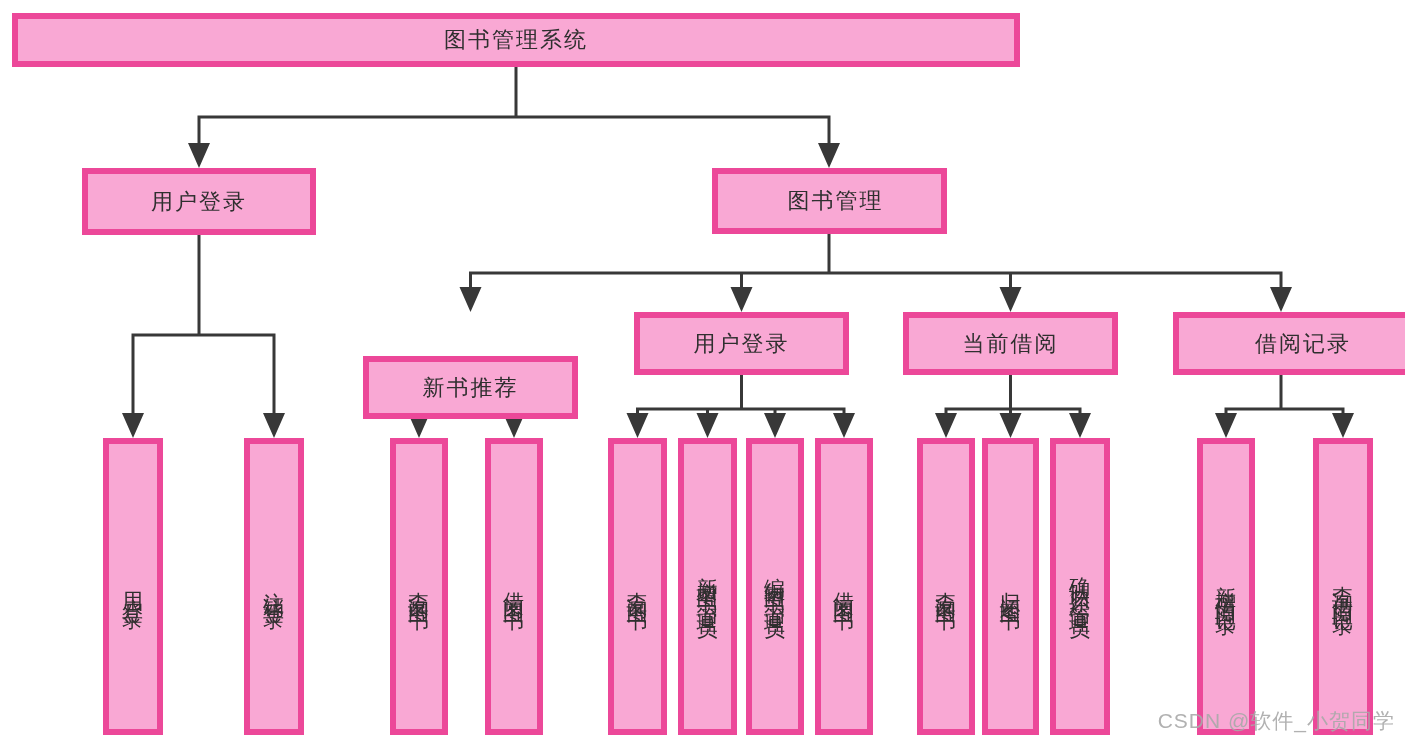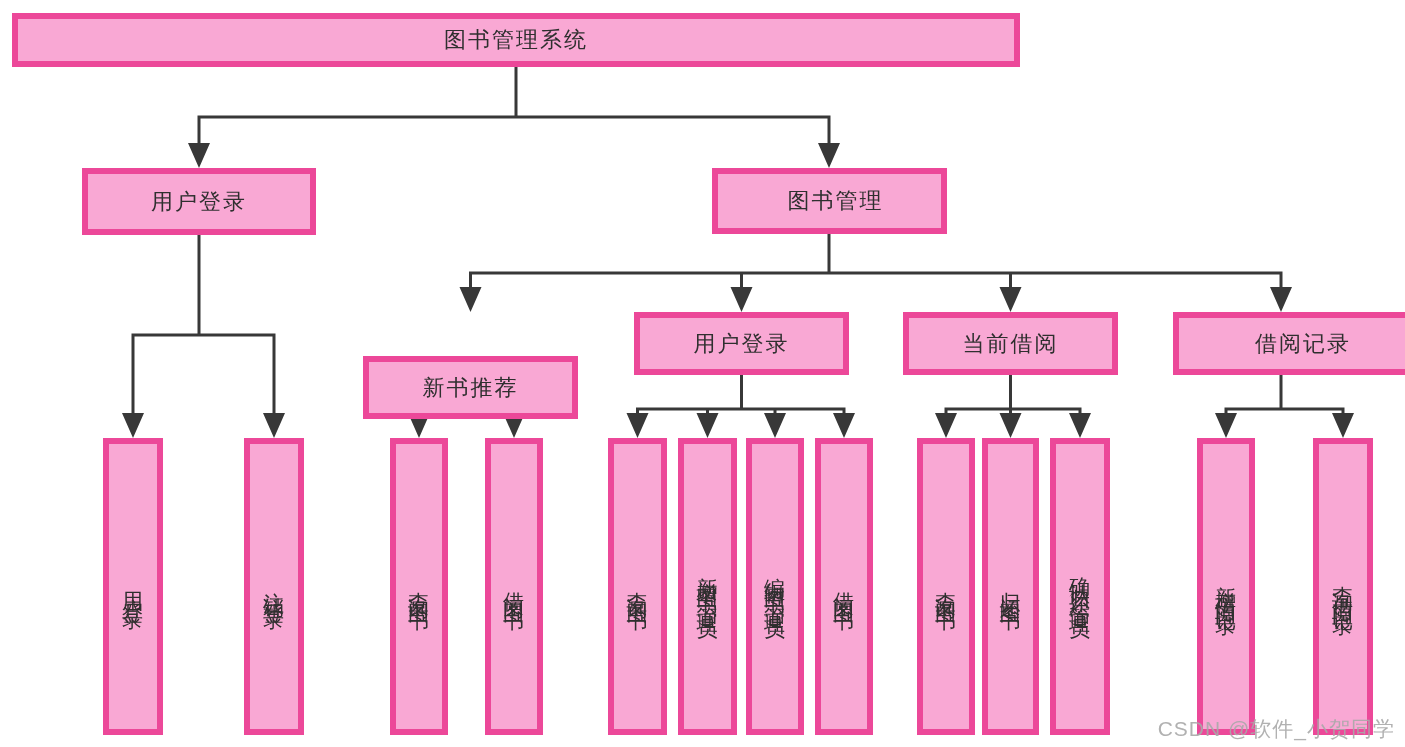--- a/index.html
+++ b/index.html
@@ -42,21 +42,21 @@
     writing-mode: vertical-rl;
     text-orientation: mixed;
     font-size: 21px;
     letter-spacing: 6px;
     line-height: 1;
     white-space: nowrap;
   }
   .watermark {
     position: absolute;
     right: 10px;
-    bottom: 4px;
+    bottom: 12px;
     font-size: 21px;
     letter-spacing: 1px;
     color: rgba(168, 168, 168, 0.9);
     white-space: nowrap;
     z-index: 5;
   }
 </style>
 </head>
 <body>
 

